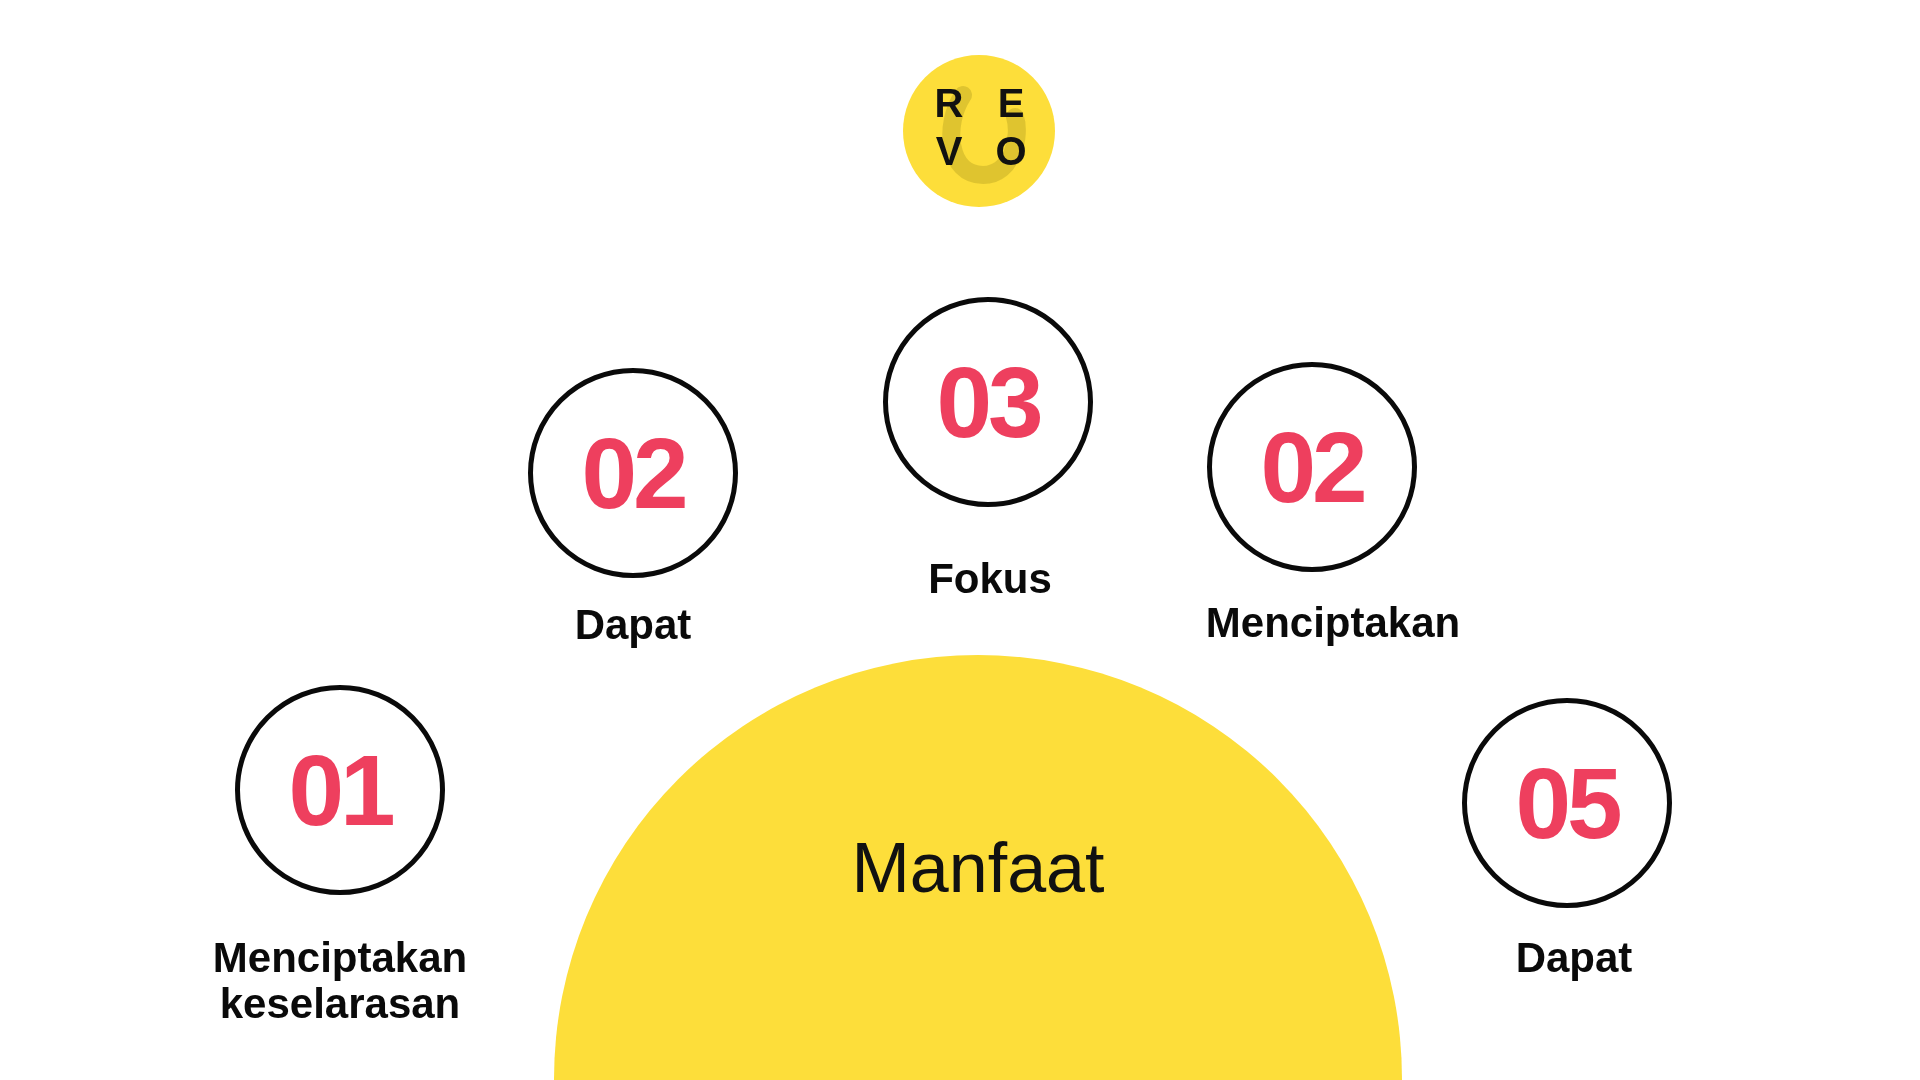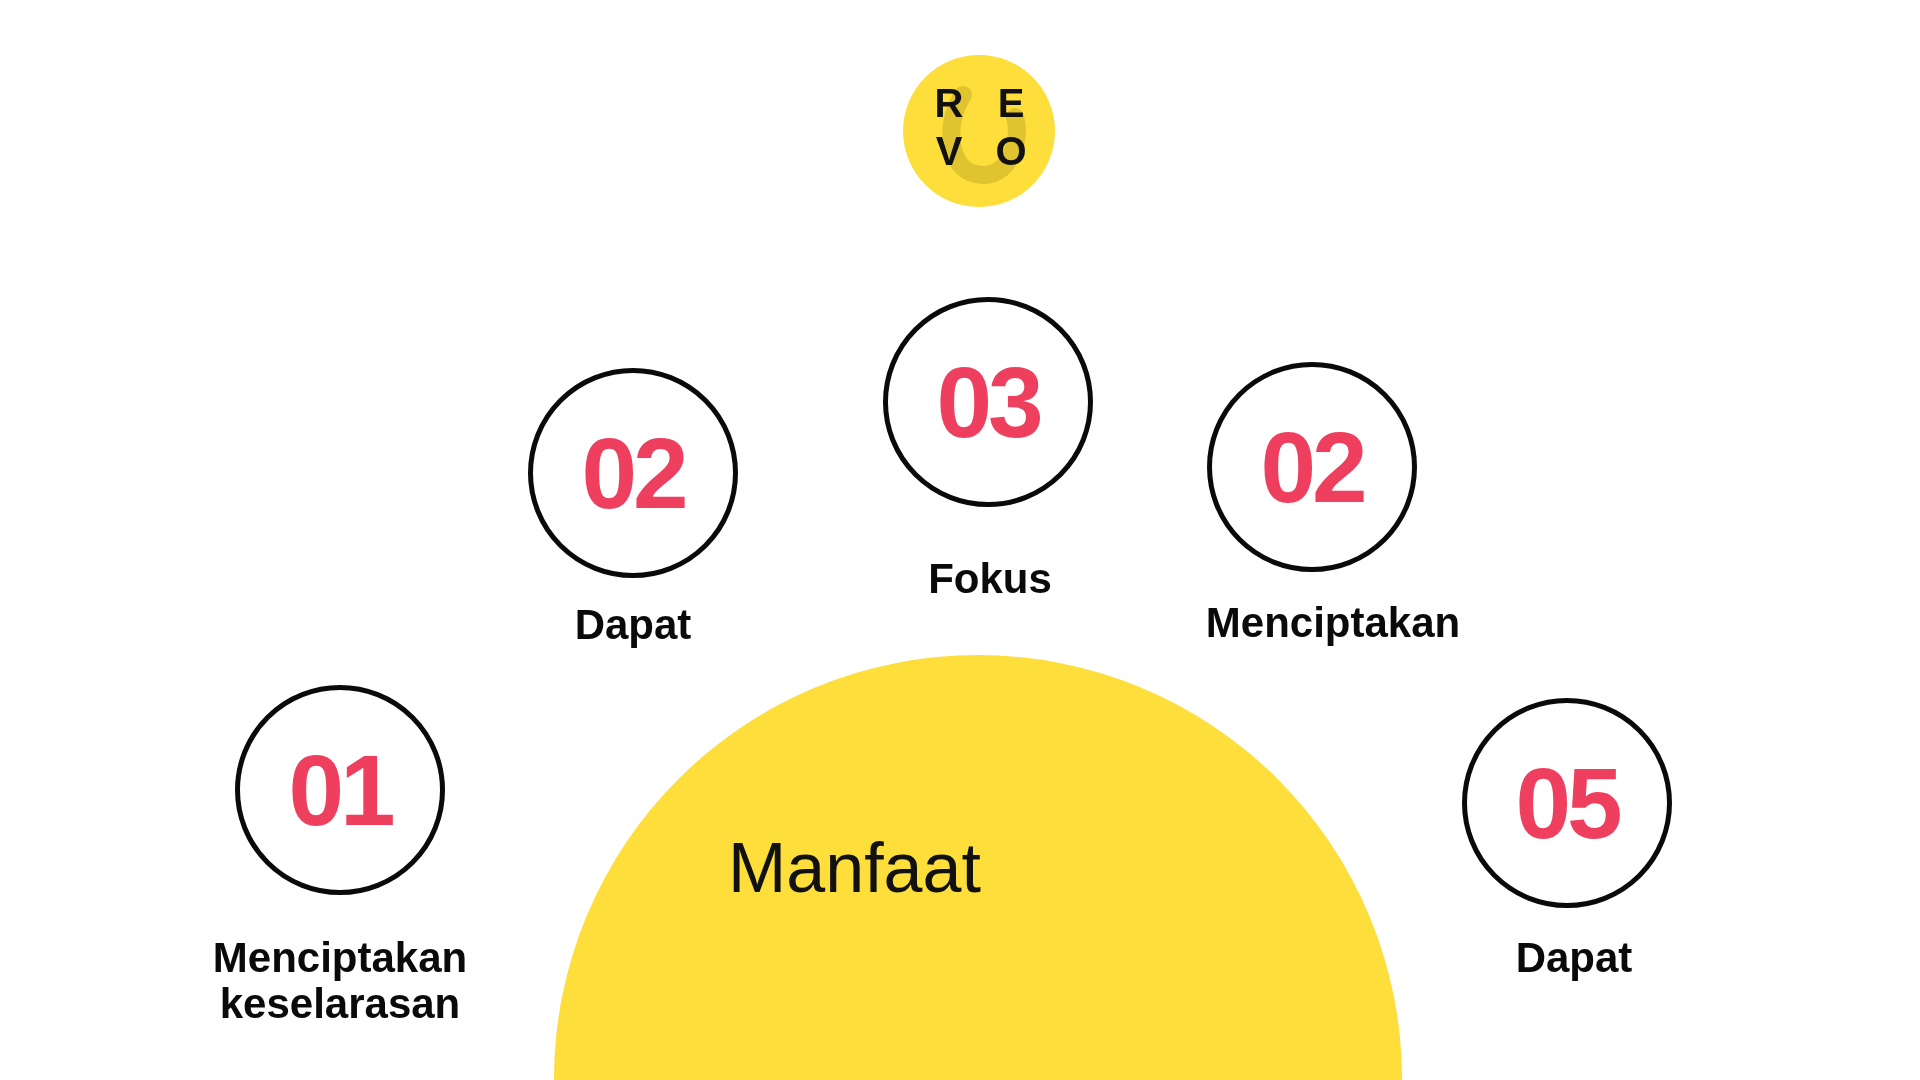--- a/index.html
+++ b/index.html
@@ -16,21 +16,21 @@
     .logo .ltr {
       position: absolute; font-weight: 700; font-size: 40px; color: #111;
       line-height: 1; width: 40px; text-align: center;
     }
     .semi {
       position: absolute; left: 554px; top: 655px; width: 848px; height: 848px;
       border-radius: 50%; background: #FDDE3A;
     }
     .title {
       position: absolute; left: 728px; top: 818px; width: 500px;
-      font-size: 70px; line-height: 101px; color: #111;
+      text-align: center; font-size: 70px; line-height: 101px; color: #111;
       font-weight: 400;
     }
     .title span { display: block; }
     .num-circle {
       position: absolute; width: 200px; height: 200px; border: 5px solid #0a0a0a;
       border-radius: 50%; background: #fff; box-sizing: content-box;
       display: flex; align-items: center; justify-content: center;
     }
     .num {
       color: #EE3F5E; font-weight: 700; font-size: 100px; letter-spacing: -4px;

